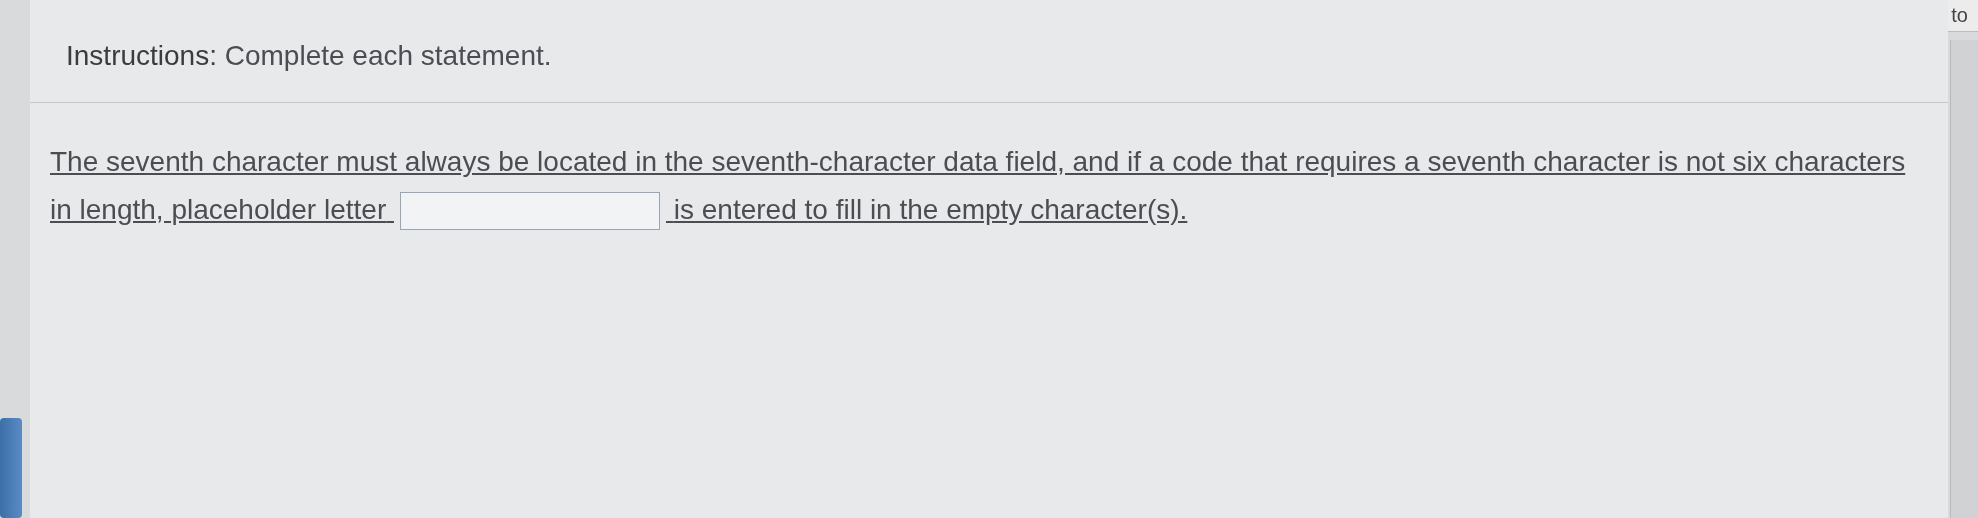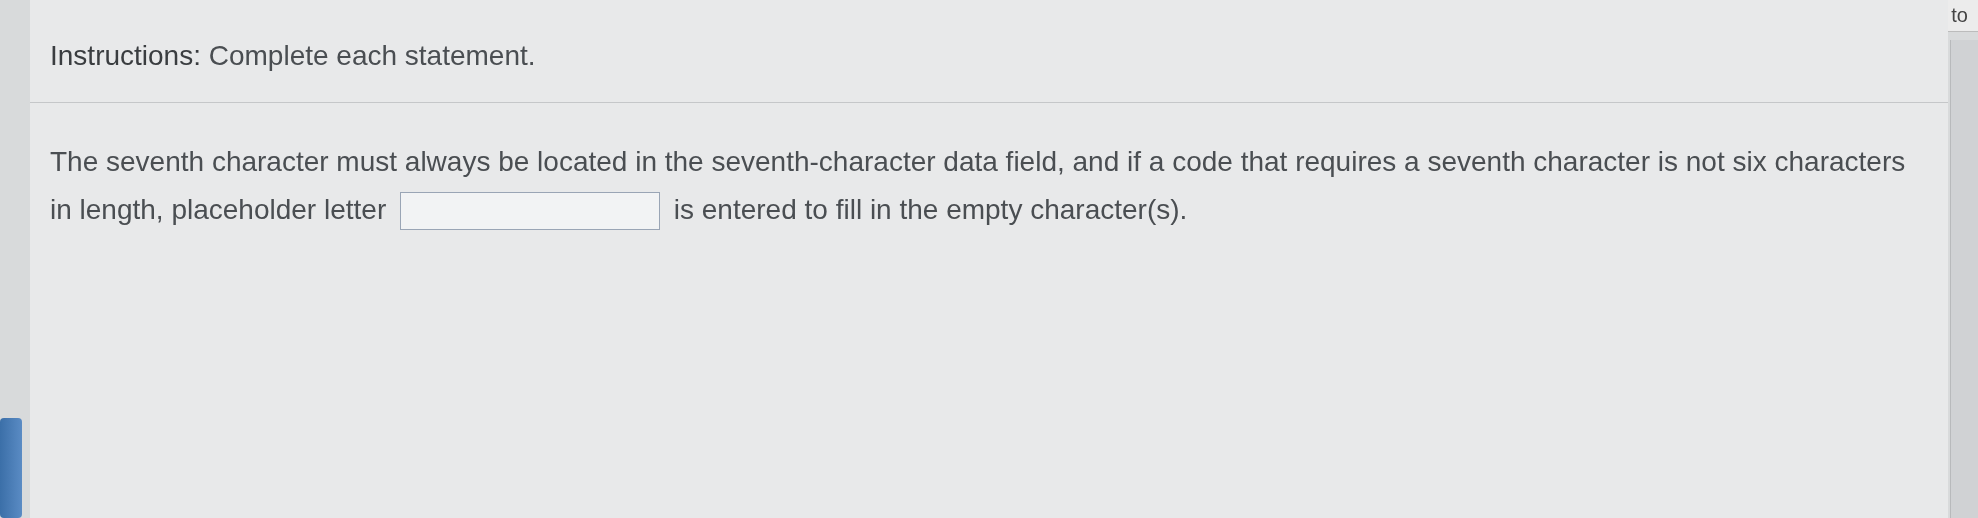--- a/index.html
+++ b/index.html
@@ -16,33 +16,34 @@
       overflow: hidden;
     }
     .content-area {
       background: #e8e9ea;
       margin: 0 30px 0 30px;
       padding: 40px 0 0 0;
       height: 100%;
       position: relative;
     }
     .instructions-row {
-      padding: 0 20px 30px 20px;
+      padding: 0 20px 30px 36px;
       color: #4a4e52;
       font-size: 28px;
       border-bottom: 1px solid #c5c7c9;
     }
     .instructions-label {
       color: #3a3d40;
     }
     .question-area {
       padding: 35px 20px 0 20px;
       color: #4a4e52;
       font-size: 28px;
       line-height: 1.7;
+      text-decoration: underline;
     }
     .answer-input {
       display: inline-block;
       width: 260px;
       height: 38px;
       border: 1px solid #9aa5b5;
       background: #f2f3f4;
       vertical-align: middle;
       margin: 0 6px;
       padding: 4px 8px;

